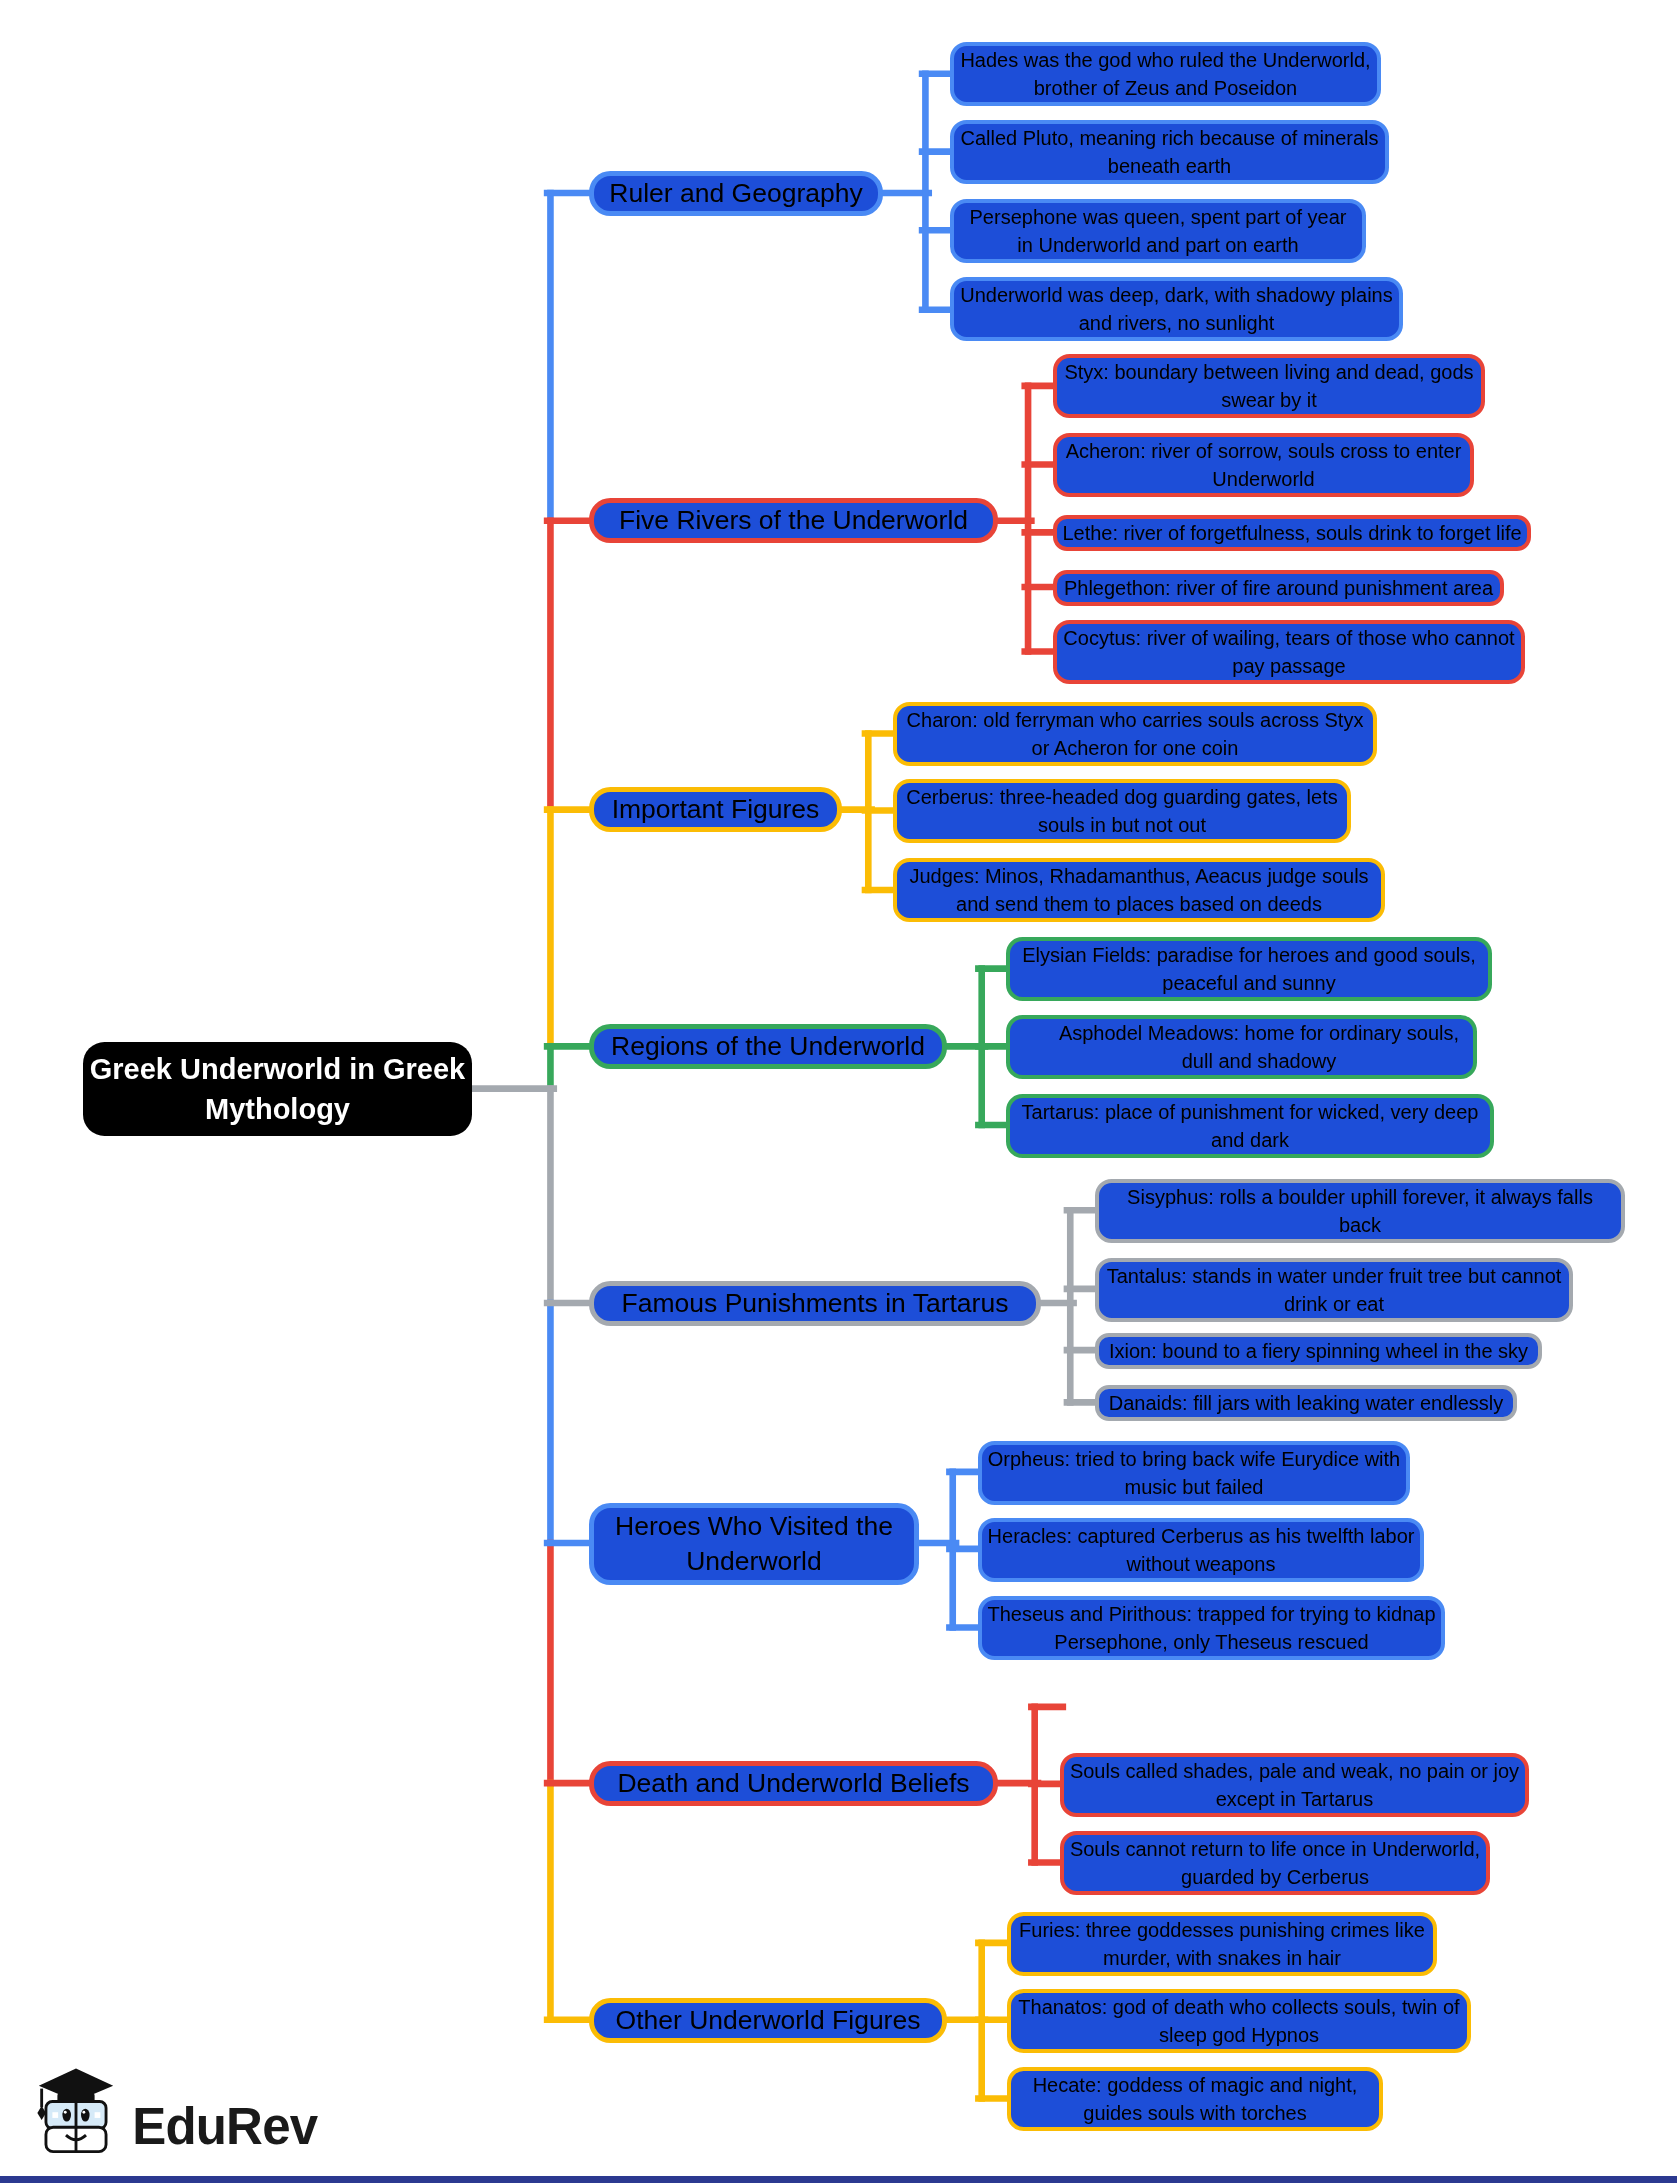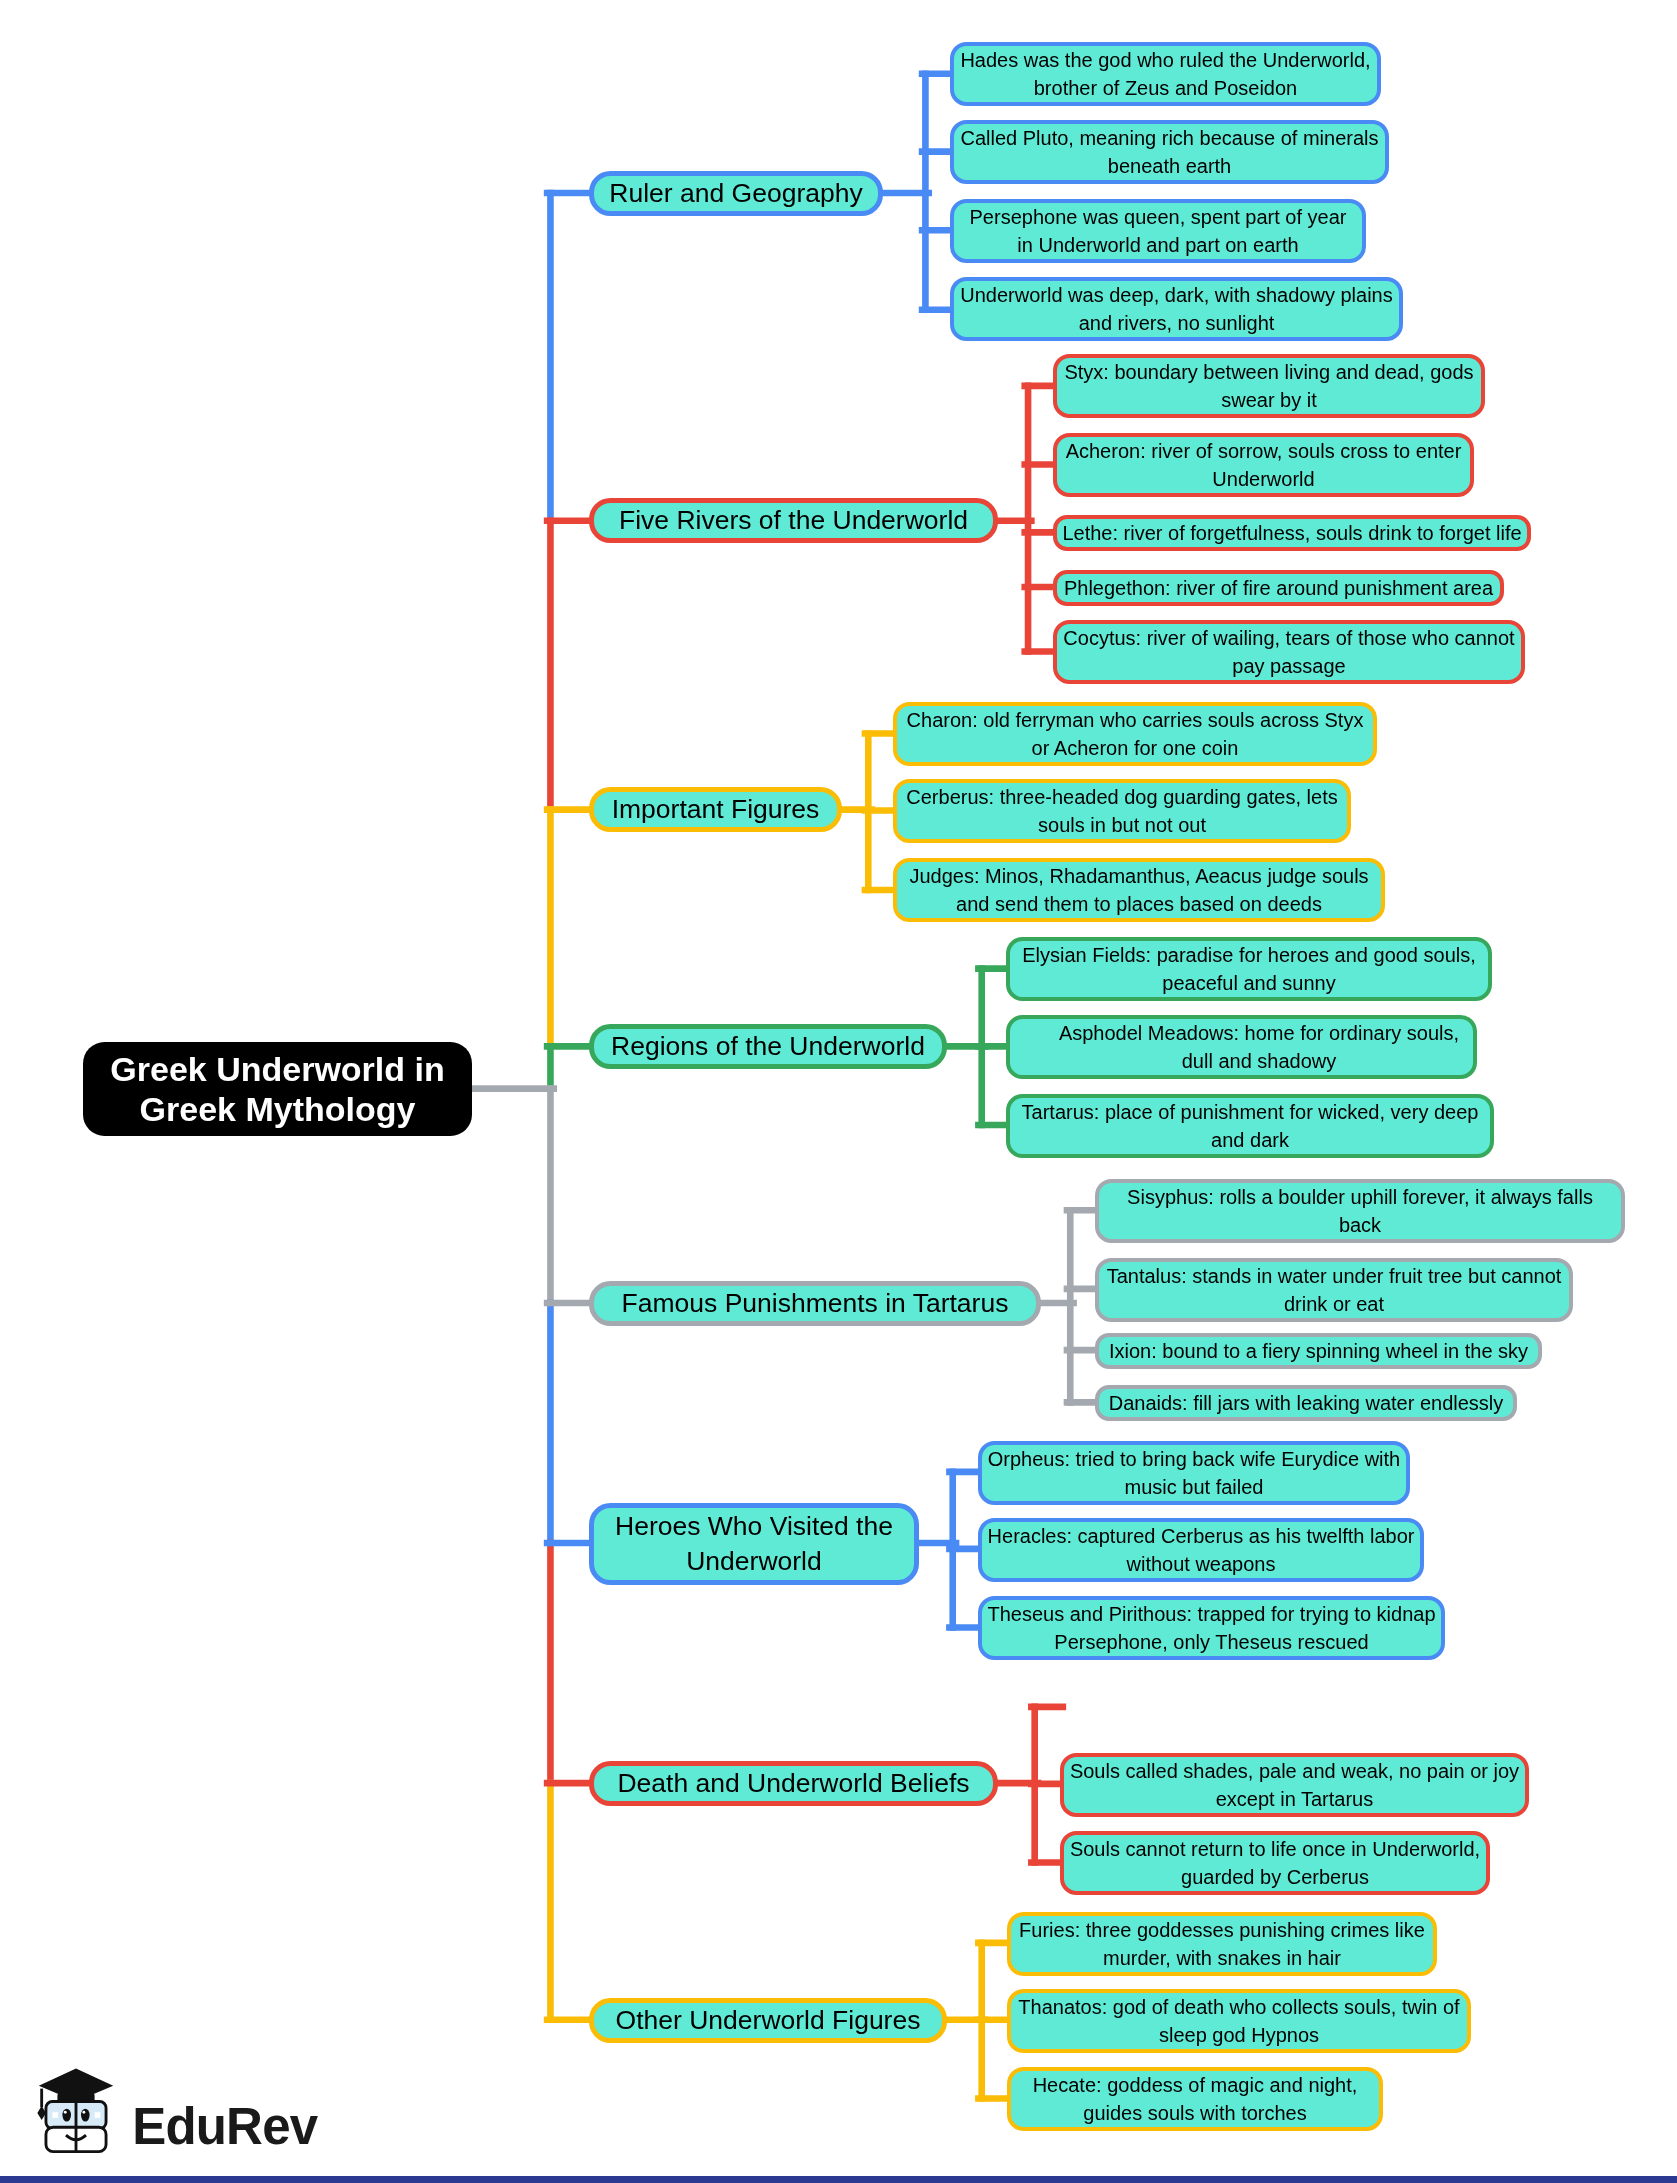--- a/index.html
+++ b/index.html
@@ -6,25 +6,25 @@
   #canvas{
     position:relative;
     width:1677px;height:2183px;
     background:#fff;
     font-family:"Liberation Sans", sans-serif;
     overflow:hidden;
   }
   #connectors{position:absolute;left:0;top:0;}
   #connectors line{stroke-width:8;stroke-linecap:square;fill:none;}
   .node{
-    position:absolute;box-sizing:border-box;background:#5eead4;color:#000;
+    position:absolute;box-sizing:border-box;background:#1d4ed8;color:#000;
     display:flex;align-items:center;justify-content:center;text-align:center;
   }
   .root-node{
-    border-radius:21.5px;font-size:34px;font-weight:bold;line-height:40px;
+    border-radius:21.5px;font-size:29px;font-weight:bold;line-height:40px;
     padding:0 0;
   }
   .lbl{
     border:5px solid #000;border-radius:21.5px;font-size:26.5px;line-height:35px;
     padding:0 5px;
   }
   .lbl-1{white-space:nowrap;}
   .leaf{
     border:4.1px solid #000;border-radius:16.6px;font-size:20px;line-height:28px;
     padding:0 5px;

